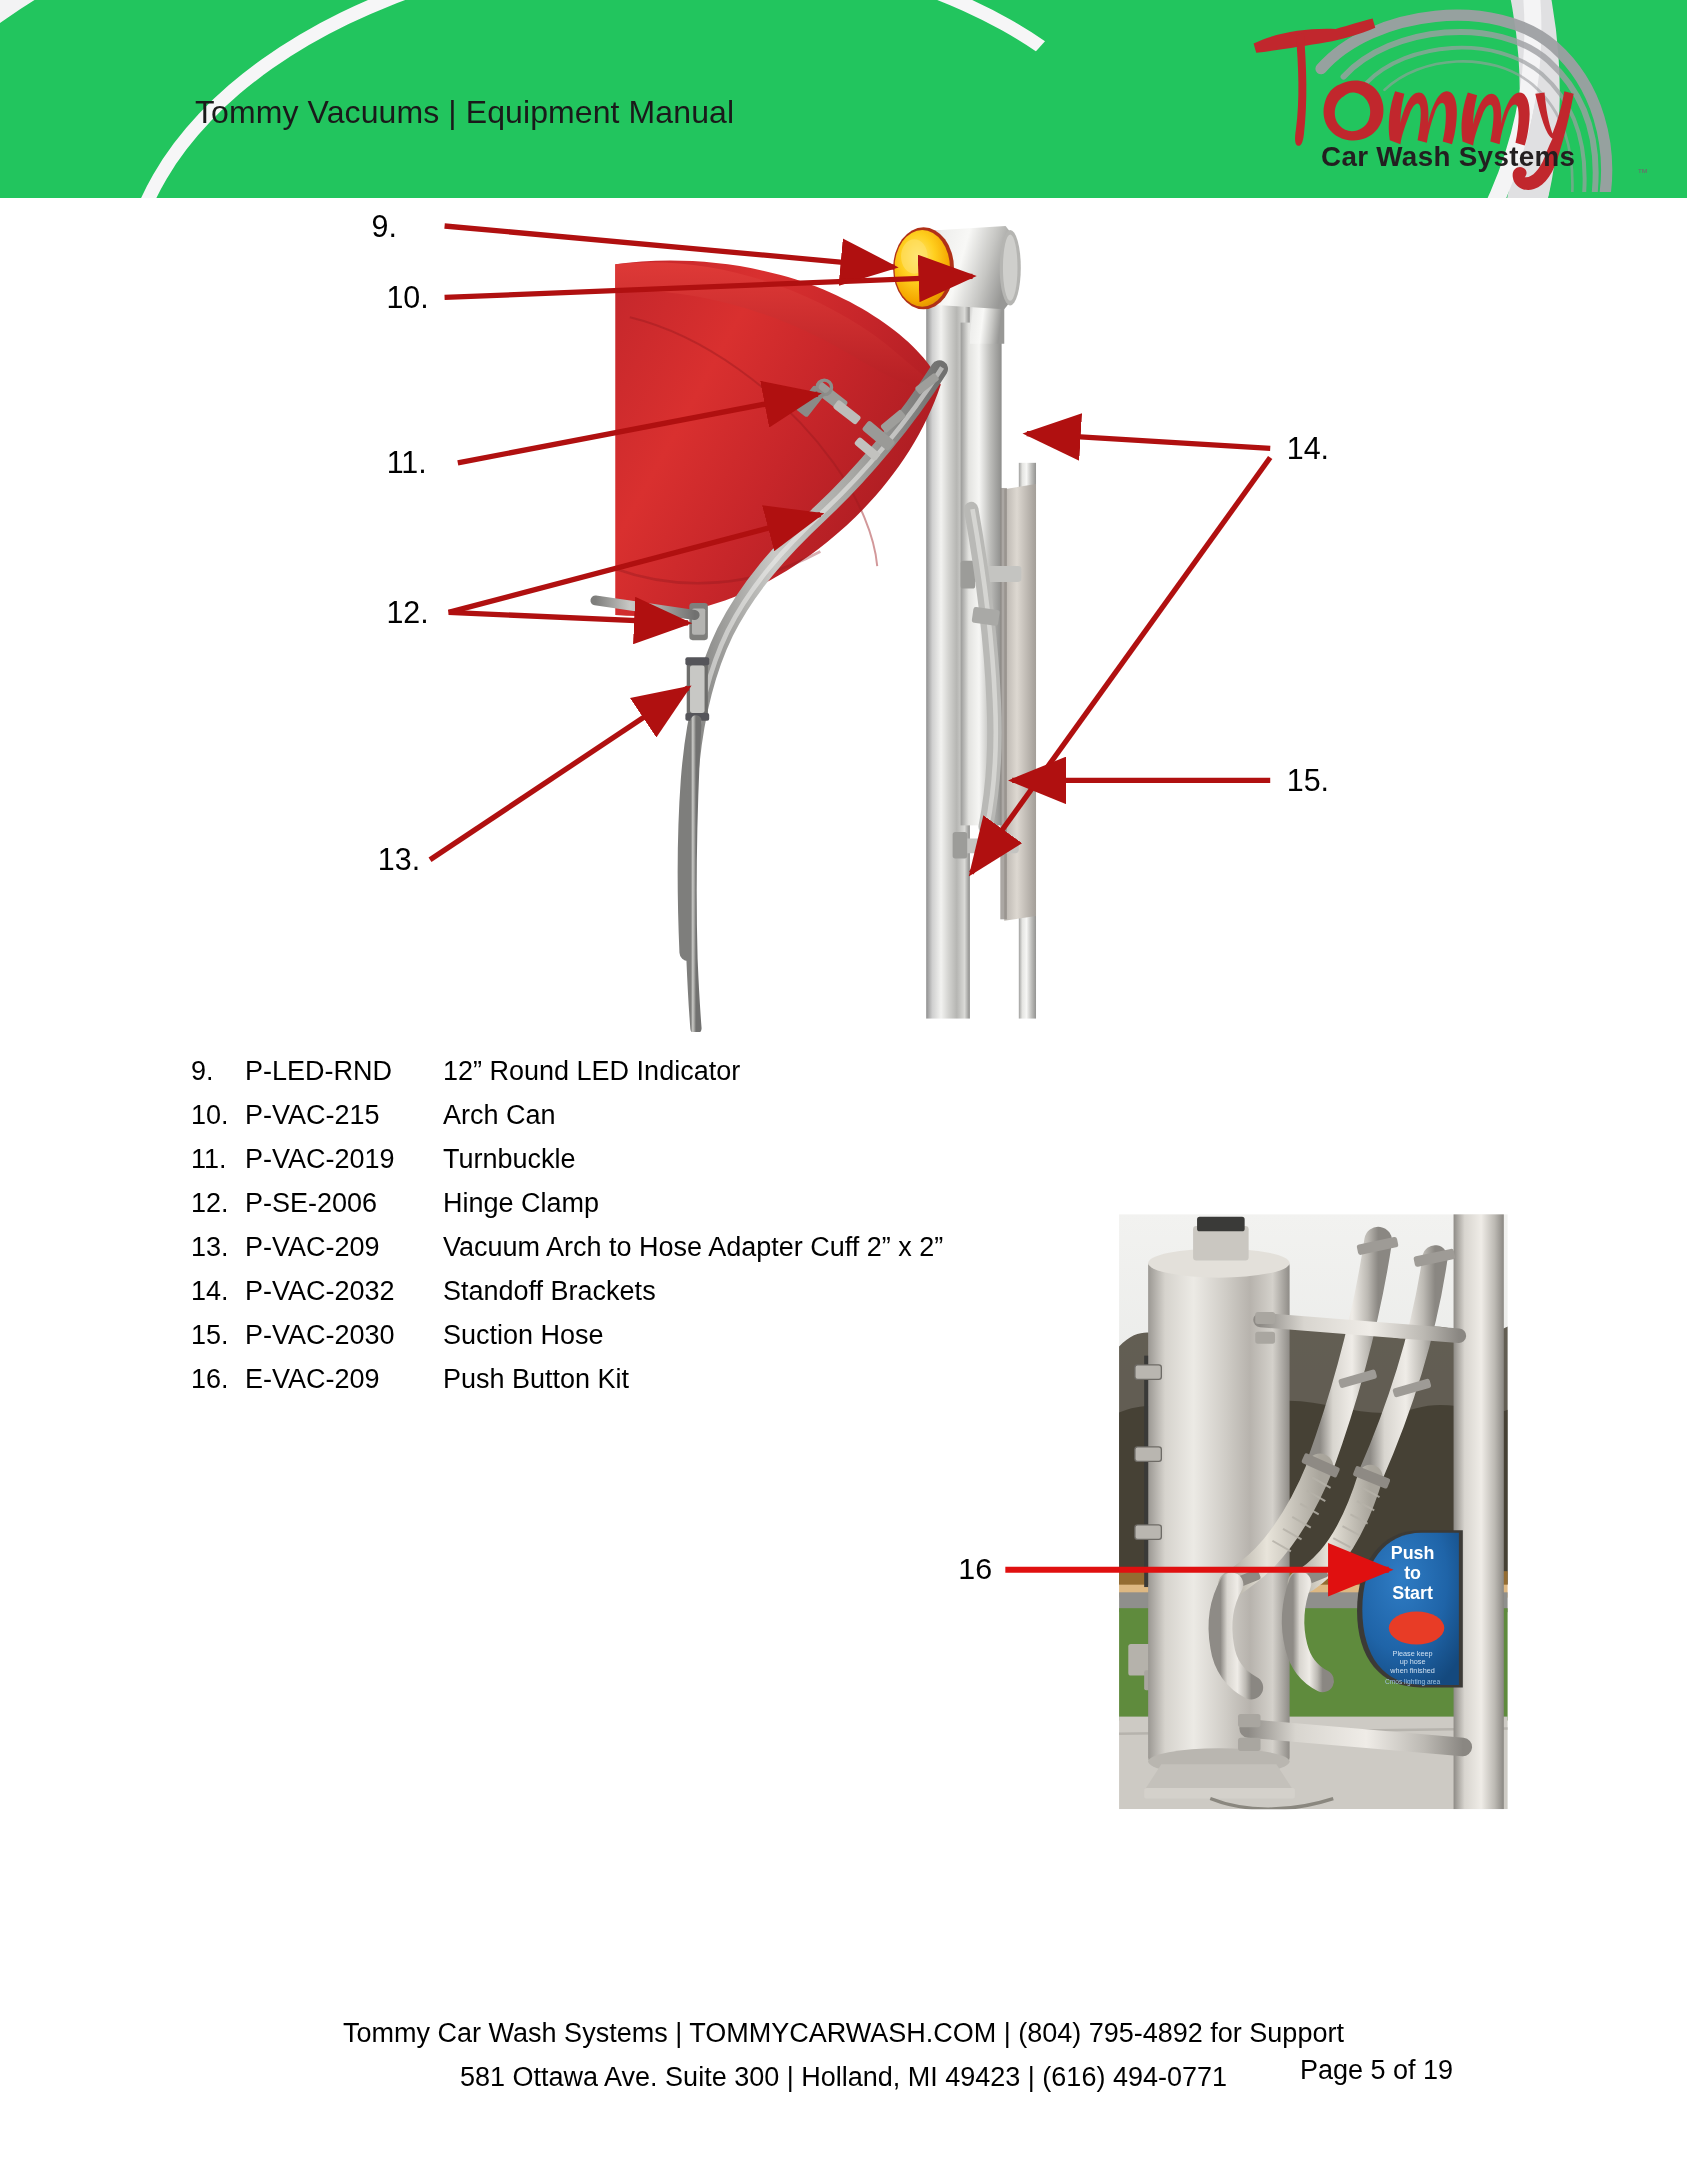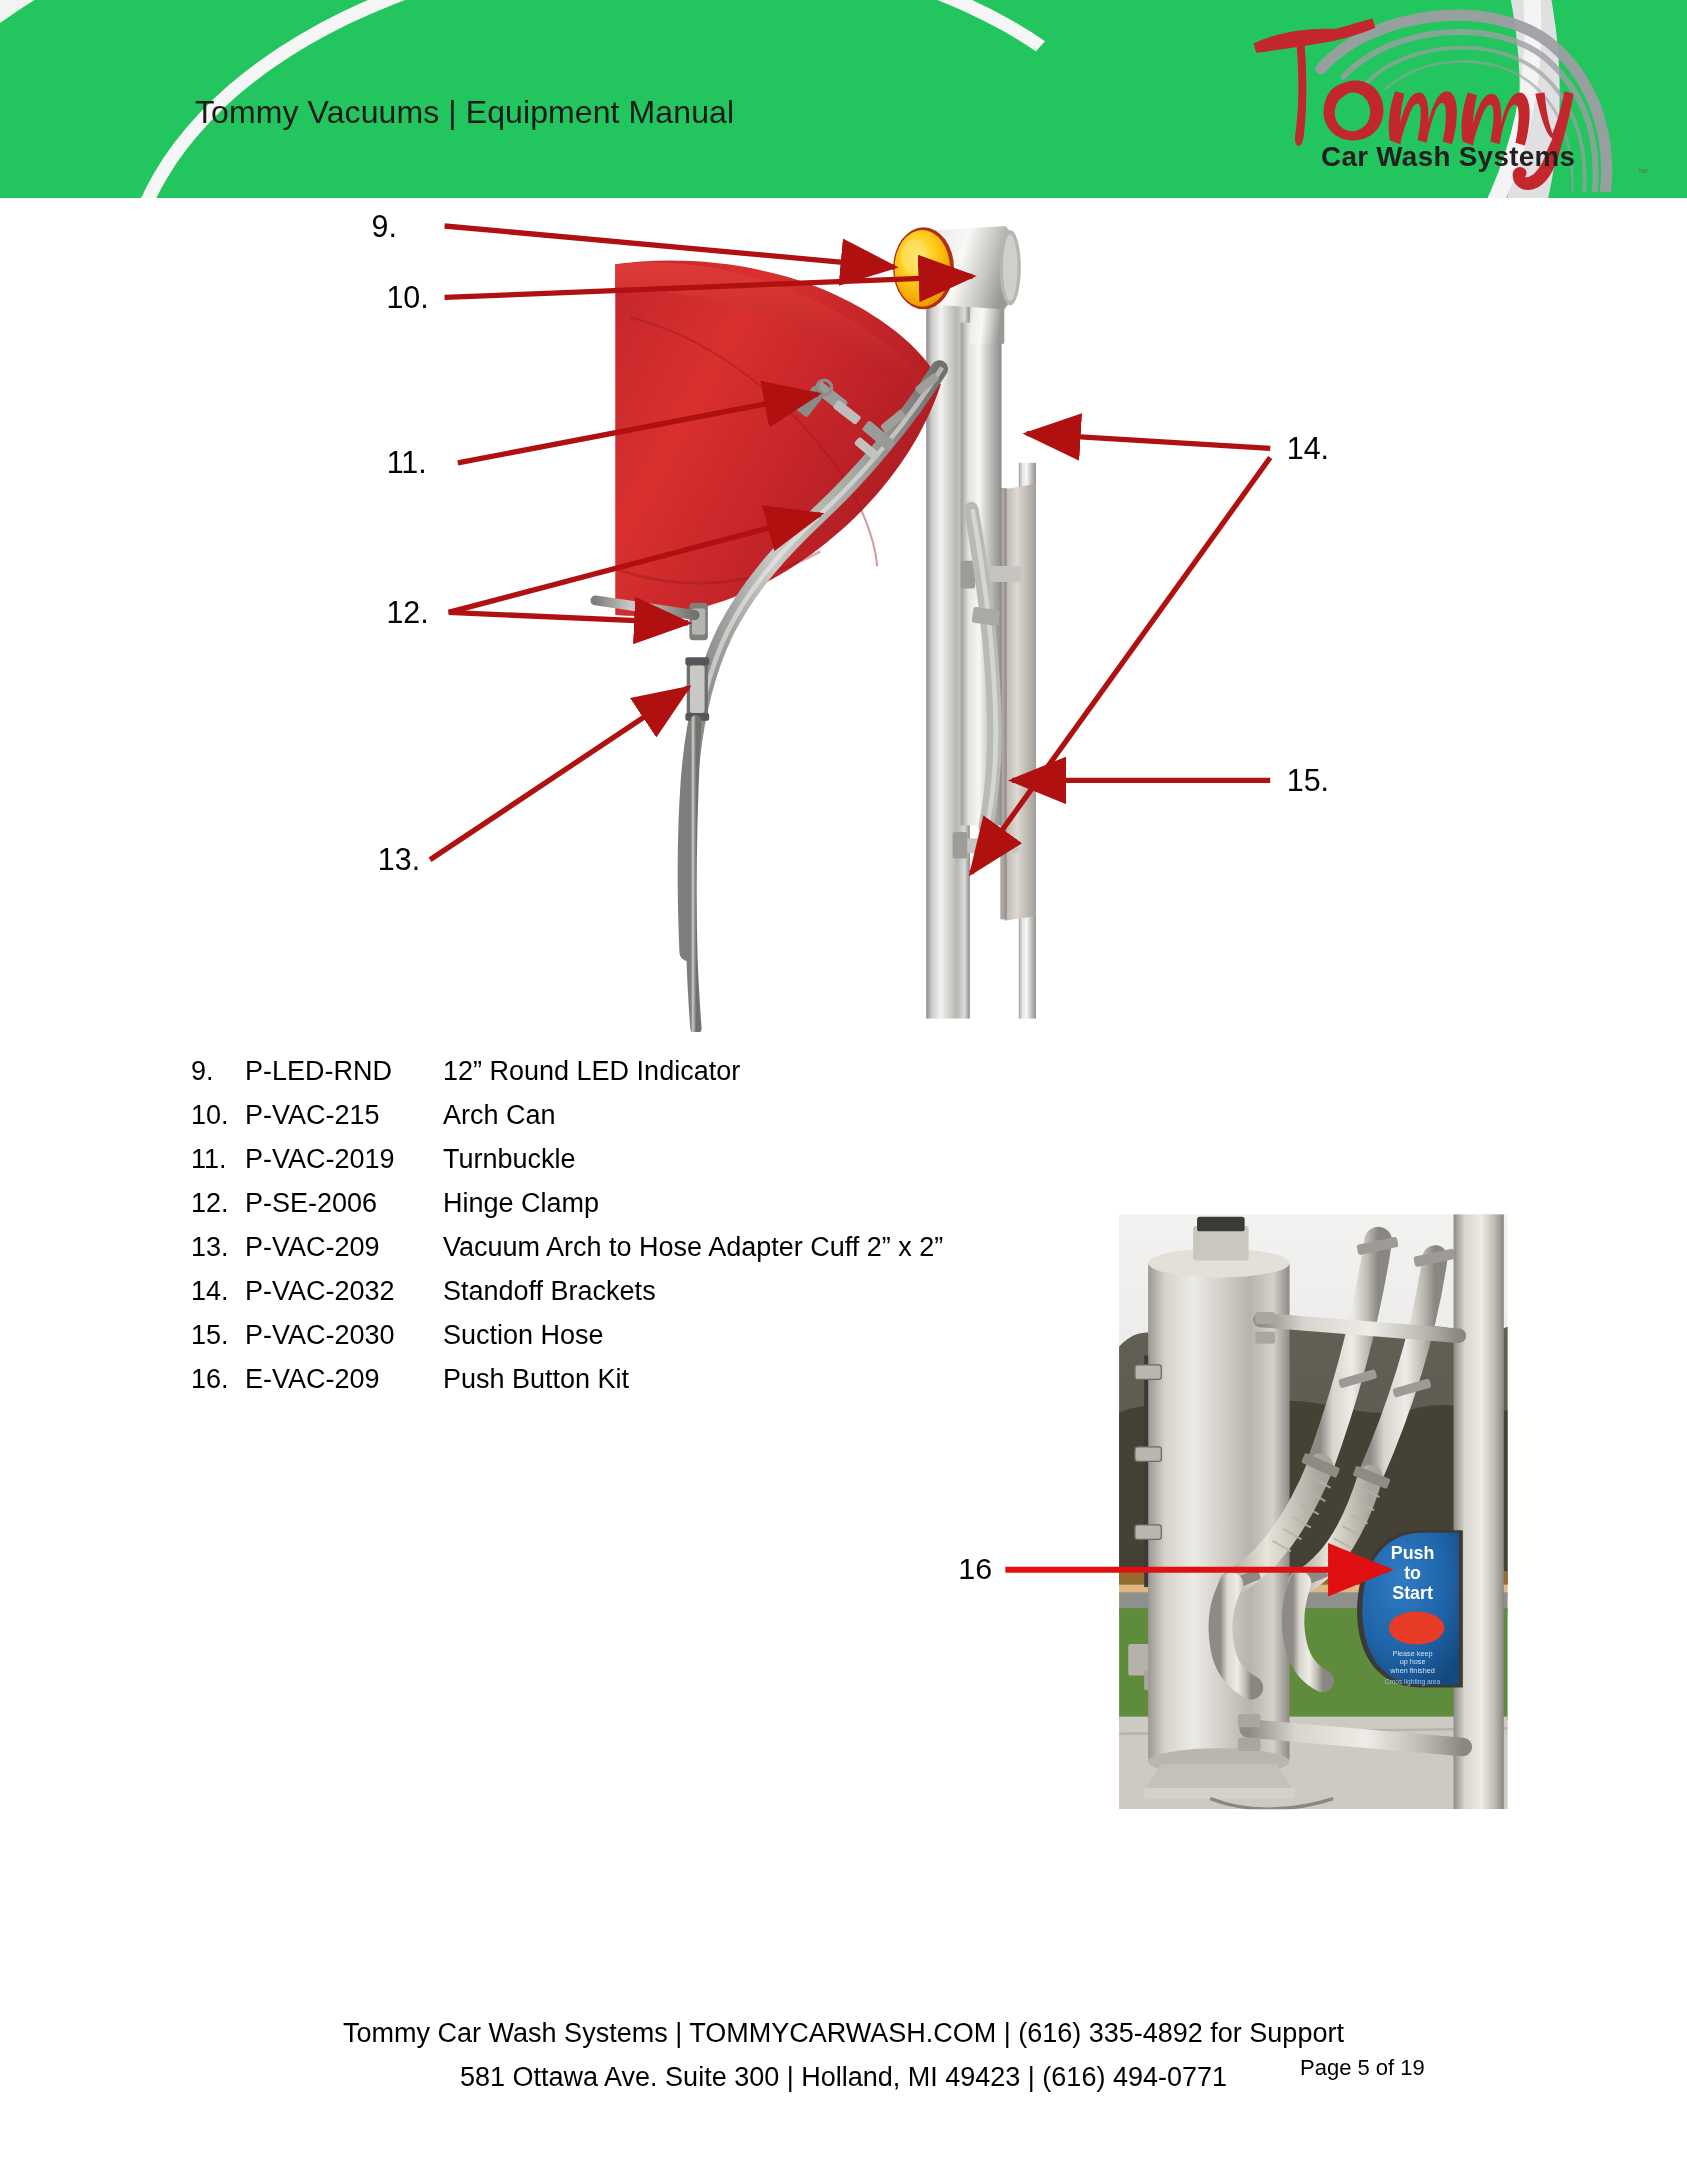--- a/index.html
+++ b/index.html
@@ -162,21 +162,21 @@
   }
   .footer-line1 { white-space: nowrap; }
   .footer-line2 {
     position: relative;
     white-space: nowrap;
   }
   .page-num {
     position: absolute;
     left: 1300px;
     top: 2055px;
-    font-size: 22px;
+    font-size: 27px;
     white-space: nowrap;
     text-align: center;
   }
 </style>
 </head>
 <body>
 
 <div class="header-band">
   <div class="hdr-swoosh sw1"></div>
   <div class="hdr-swoosh sw2"></div>
@@ -610,17 +610,17 @@
 
       <path d="M430 884 C 490 908, 560 902, 616 884" stroke="#8a877f" stroke-width="5" fill="none"></path>
     </g>
 
     <line x1="120" y1="538" x2="700" y2="538" stroke="#E01010" stroke-width="9" marker-end="url(#ah2)"></line>
     <text x="100" y="552" text-anchor="end" font-family="'Liberation Sans', sans-serif" font-size="46" fill="#000">16</text>
   </svg>
 </div>
 
 <div class="footer">
-  <div class="footer-line1">Tommy Car Wash Systems | TOMMYCARWASH.COM | (616) 335-4892 for Support</div>
+  <div class="footer-line1">Tommy Car Wash Systems | TOMMYCARWASH.COM | (804) 795-4892 for Support</div>
   <div class="footer-line2">581 Ottawa Ave. Suite 300 | Holland, MI 49423 | (616) 494-0771</div>
 </div>
 <div class="page-num">Page 5 of 19</div>
 
 
 </body></html>

